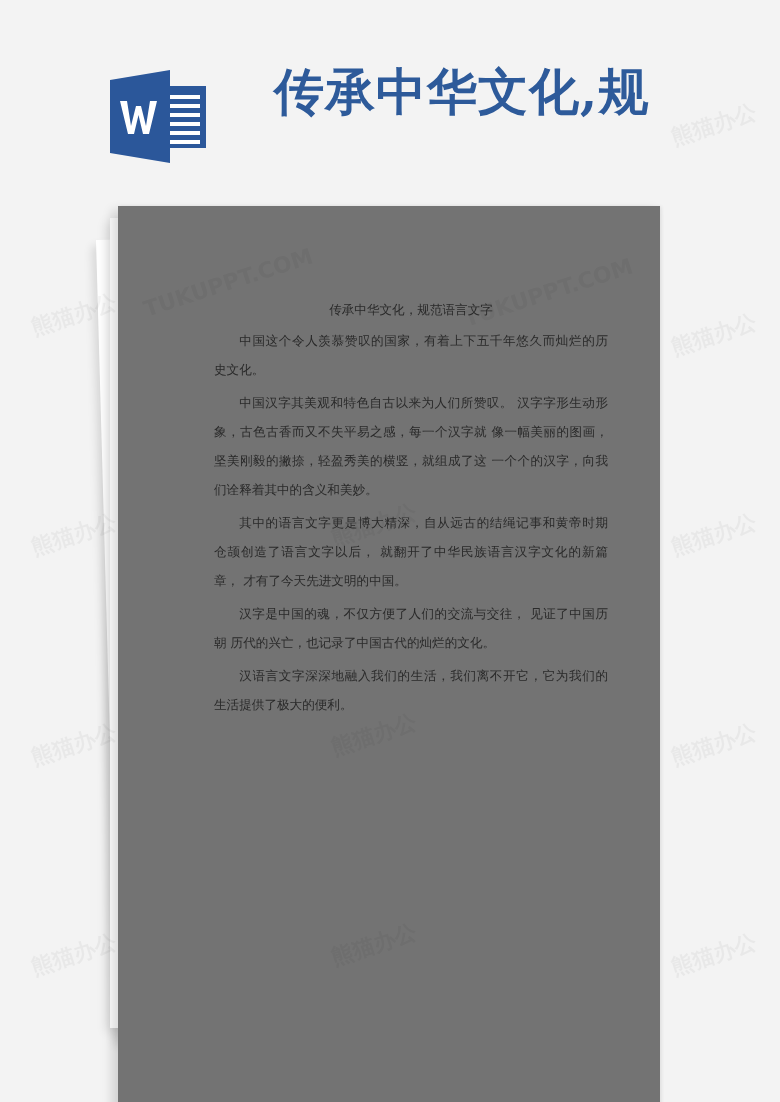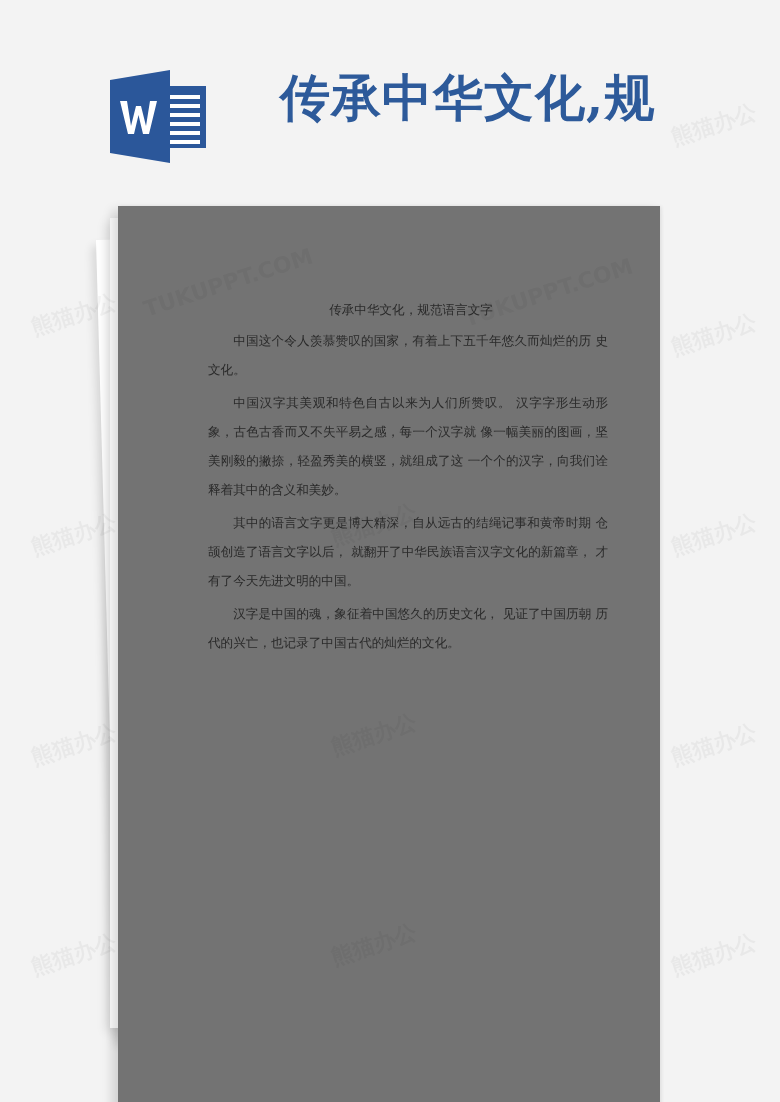--- a/index.html
+++ b/index.html
@@ -26,21 +26,21 @@
     .word-icon {
       position: absolute; left: 108px; top: 68px; width: 100px; height: 95px;
     }
     .doc-title {
       position: absolute; left: 262px; top: 52px; width: 420px;
       color: #2d5a9a;
       font-family: "DejaVu Serif", serif;
       font-weight: bold;
       font-size: 50px; line-height: 56px;
       letter-spacing: 1px;
-      margin: 18px;
+      margin: 12px;
     }
     .page-back {
       position: absolute; left: 96px; top: 240px; width: 500px; height: 800px;
       background: #fff;
       box-shadow: -4px 6px 10px rgba(0,0,0,0.12);
       transform: rotate(-1.6deg);
       transform-origin: left top;
     }
     .page-mid {
       position: absolute; left: 110px; top: 218px; width: 540px; height: 810px;
@@ -57,21 +57,21 @@
       color: #2a2a2a;
       font-size: 12.6px;
       line-height: 29px;
     }
     .page-heading {
       text-align: center; margin: 0 0 0 0; font-weight: normal;
       font-size: 12.6px; line-height: 32px;
       padding-left: 14px;
     }
     .para {
-      margin: 0 0 4px 8px;
+      margin: 0 0 4px 14px;
       text-indent: 2em;
       text-align: justify;
       word-break: break-all;
     }
   </style>
 </head>
 <body>
 
 <div class="header">
   <div class="word-icon">
@@ -94,21 +94,22 @@
 
 <div class="page-back"></div>
 <div class="page-mid"></div>
 
 <div class="page">
   <div class="page-content">
     <h2 class="page-heading">传承中华文化，规范语言文字</h2>
     <p class="para">中国这个令人羡慕赞叹的国家，有着上下五千年悠久而灿烂的历 史文化。</p>
     <p class="para">中国汉字其美观和特色自古以来为人们所赞叹。 汉字字形生动形象，古色古香而又不失平易之感，每一个汉字就 像一幅美丽的图画，坚美刚毅的撇捺，轻盈秀美的横竖，就组成了这 一个个的汉字，向我们诠释着其中的含义和美妙。</p>
     <p class="para">其中的语言文字更是博大精深，自从远古的结绳记事和黄帝时期 仓颉创造了语言文字以后， 就翻开了中华民族语言汉字文化的新篇章， 才有了今天先进文明的中国。</p>
-    <p class="para">汉字是中国的魂，象征着中国悠久的历史文化， 见证了中国历朝 历代的兴亡，也记录了中国古代的灿烂的文化。</p>
+    <p class="para">汉字是中国的魂，不仅方便了人们的交流与交往， 见证了中国历朝 历代的兴亡，也记录了中国古代的灿烂的文化。</p>
+    <p class="para">汉语言文字深深地融入我们的生活，我们离不开它，它为我们的 生活提供了极大的便利。</p>
   </div>
 </div>
 
 <div class="watermark" style="left:30px;top:300px;">熊猫办公</div>
 <div class="watermark" style="left:140px;top:270px;">TUKUPPT.COM</div>
 <div class="watermark" style="left:460px;top:280px;">TUKUPPT.COM</div>
 <div class="watermark" style="left:670px;top:320px;">熊猫办公</div>
 <div class="watermark" style="left:30px;top:520px;">熊猫办公</div>
 <div class="watermark" style="left:330px;top:510px;">熊猫办公</div>
 <div class="watermark" style="left:670px;top:520px;">熊猫办公</div>

